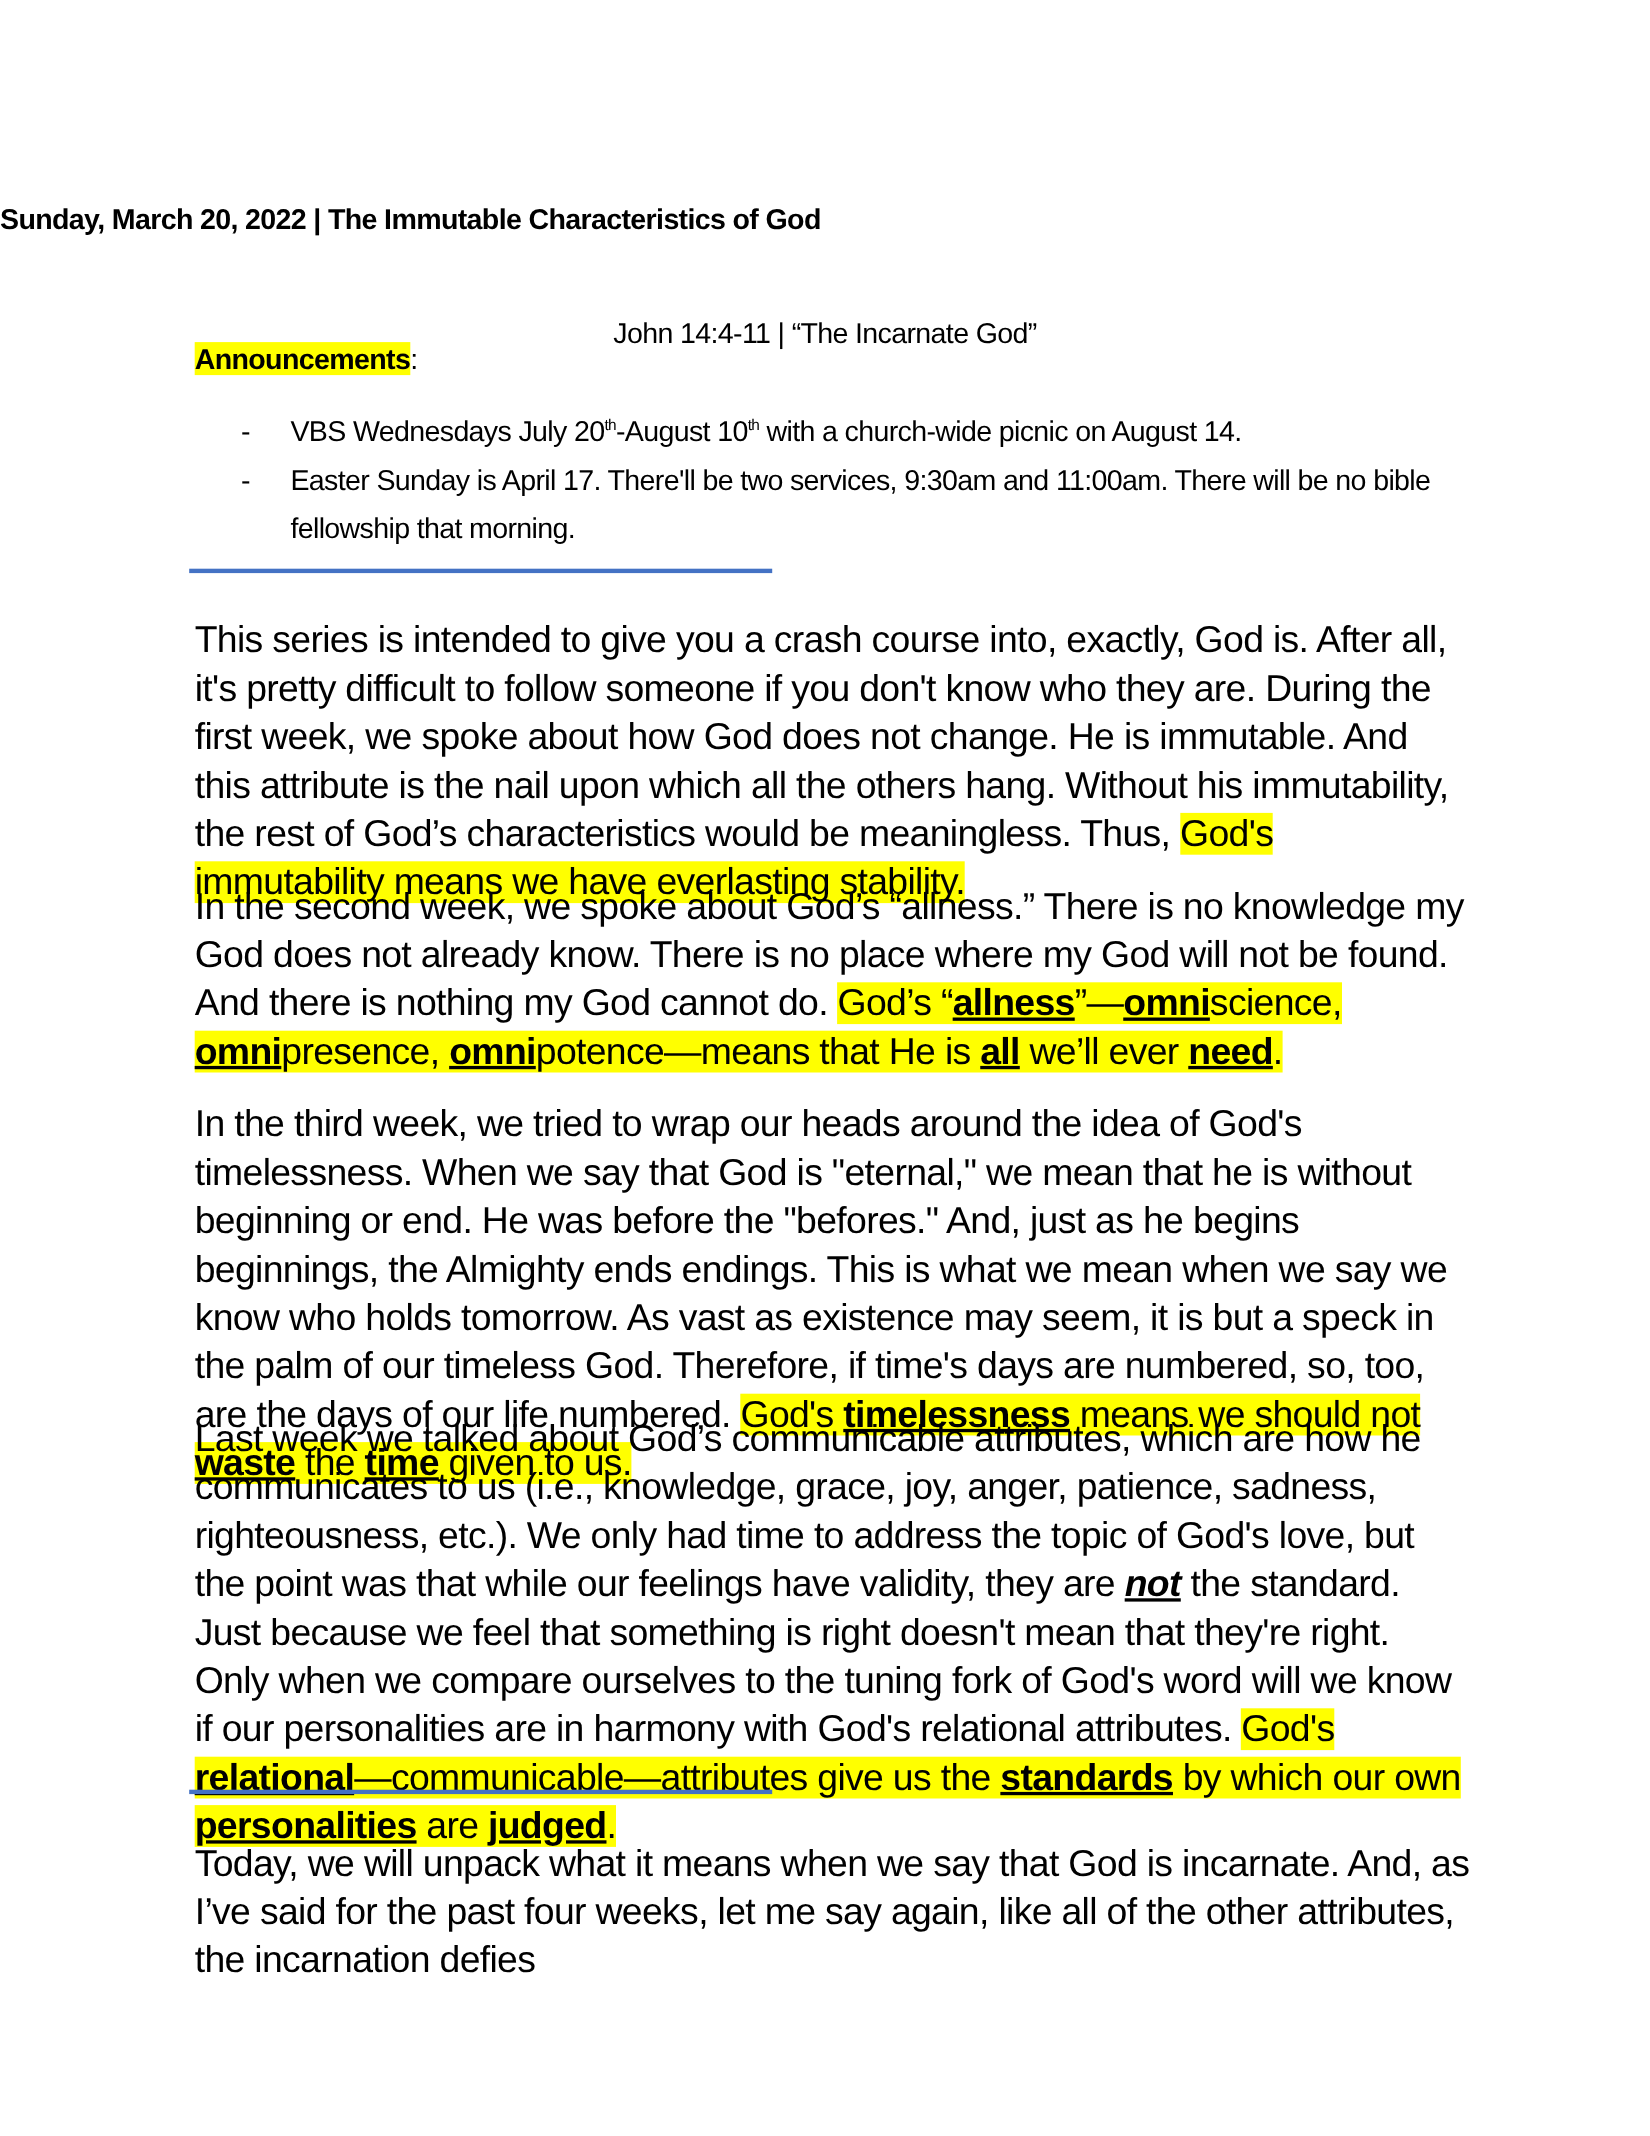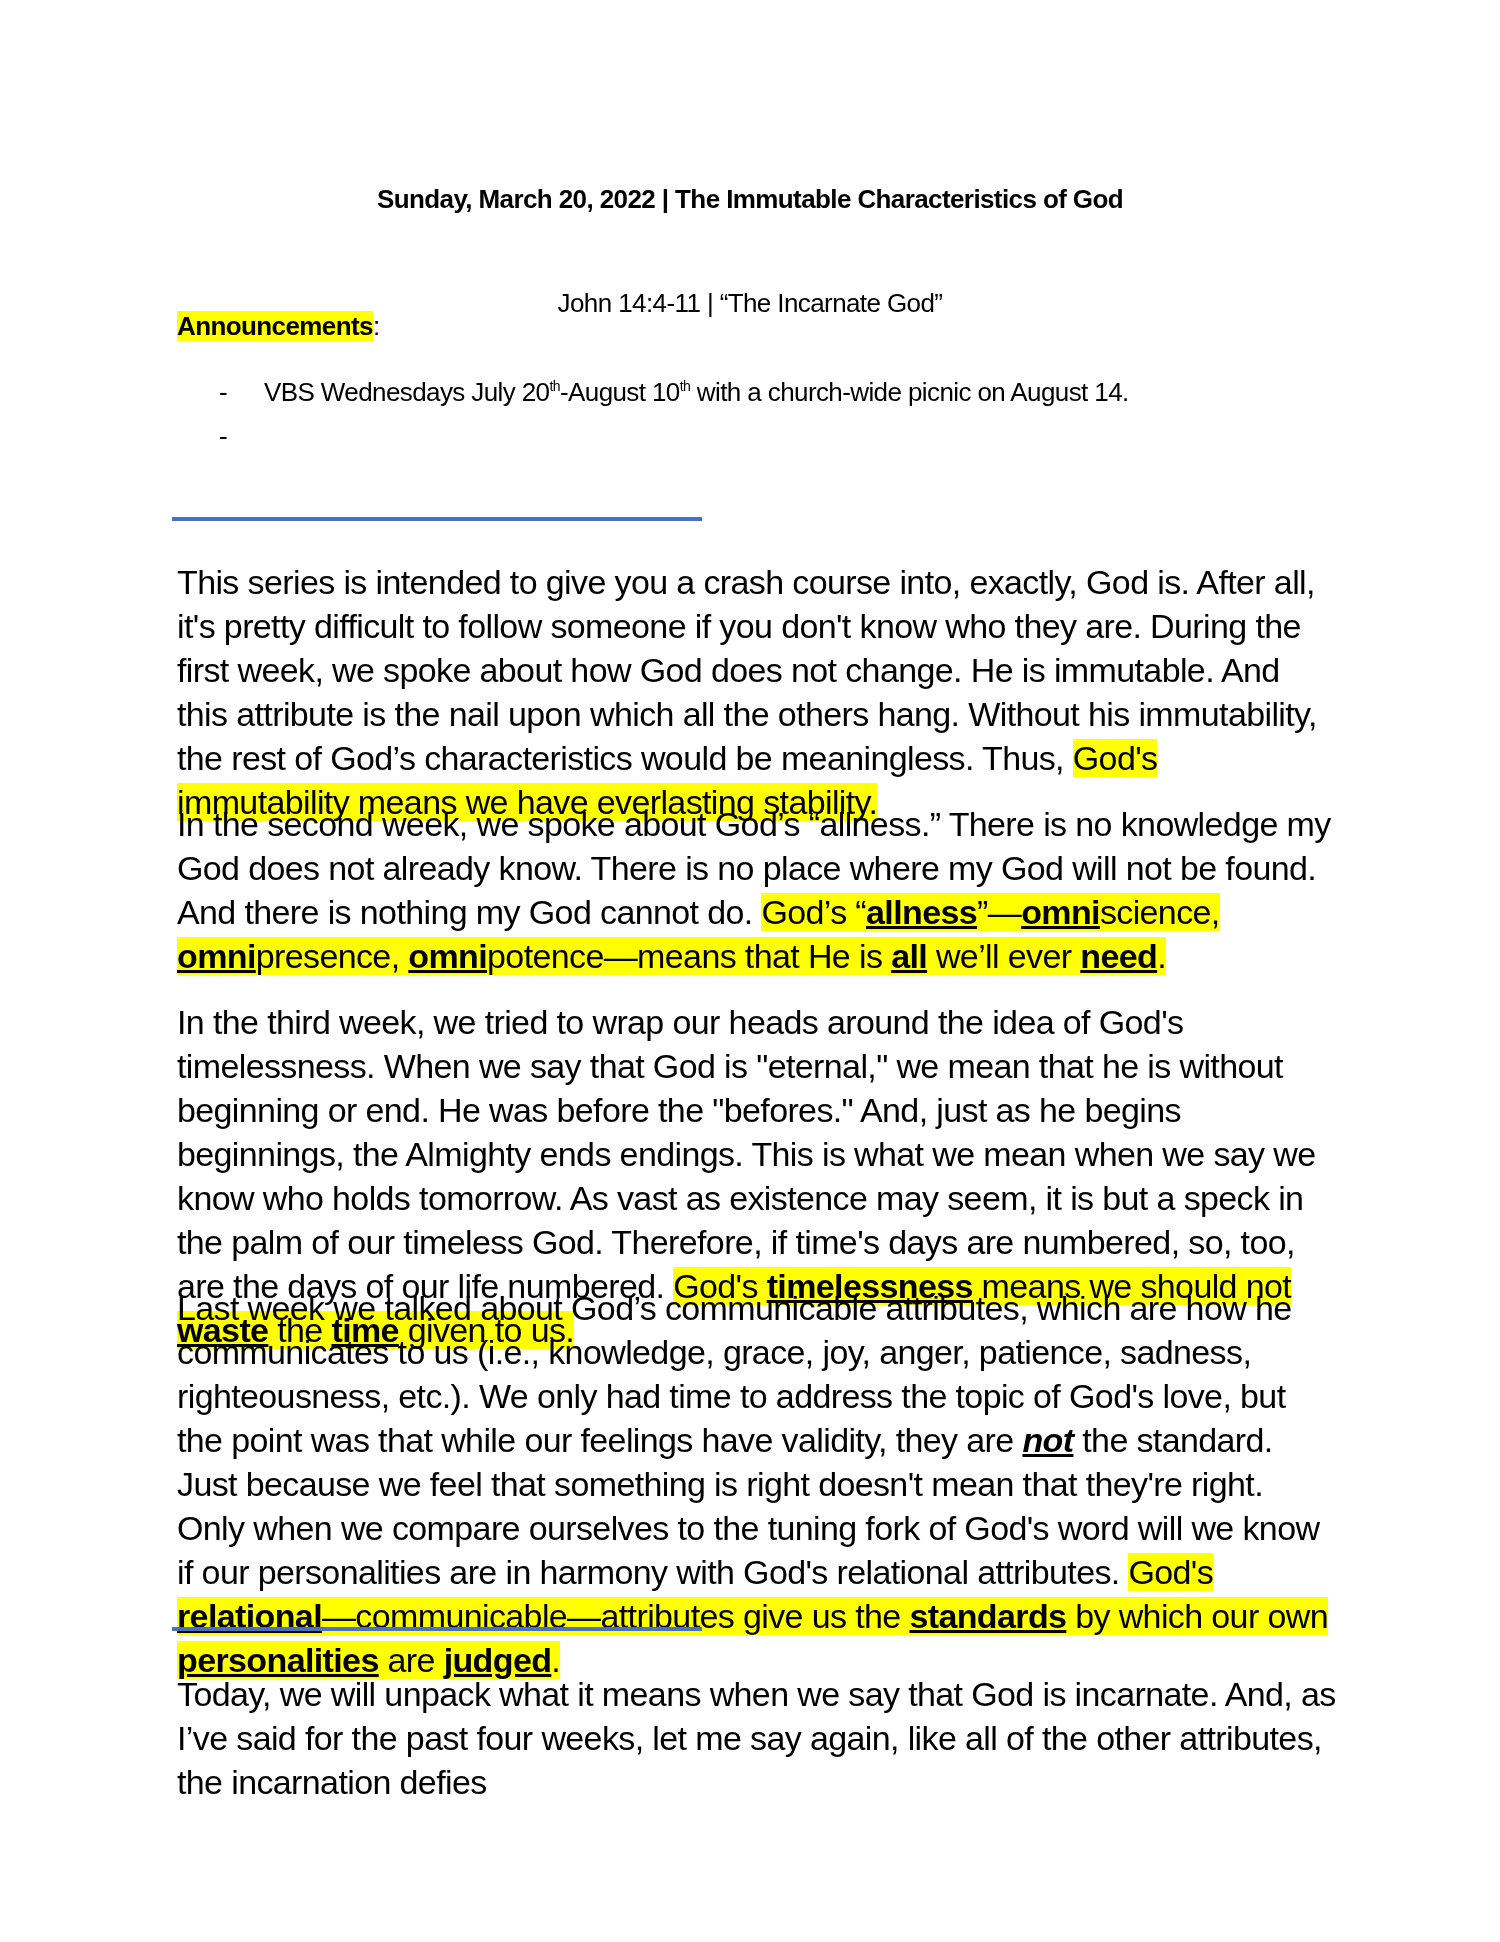--- a/index.html
+++ b/index.html
@@ -1,19 +1,19 @@
 <!DOCTYPE html>
 <html><head>
 <meta charset="utf-8">
 <style>
   html, body { margin: 0; padding: 0; background: #ffffff; }
   body { width: 1500px; height: 1942px; position: relative; overflow: hidden;
          font-family: "Liberation Sans", sans-serif; color: #000; }
   .page { position: absolute; left: 0; top: 0; width: 1500px; height: 1942px; }
-  .title { position: absolute; left: 0; width: 1500px; top: 184px; text-align: center;
+  .title { position: absolute; left: 0; width: 1500px; top: 184px; 
            font-weight: bold; font-size: 26px; letter-spacing: -0.6px; }
   .subtitle { position: absolute; left: 0; width: 1500px; top: 248px; text-align: center;
               font-size: 26px; letter-spacing: -0.6px; margin-top: 40px; }
   .hl { background: #ffff00; }
   .announce { position: absolute; left: 177px; top: 311px; font-size: 26px; letter-spacing: -0.6px; }
   .announce b { font-weight: bold; }
   ul.ann { position: absolute; left: 177px; top: 370px; width: 1150px; margin: 0; padding: 0; list-style: none;
            font-size: 26px; letter-spacing: -0.6px; line-height: 44px; }
   ul.ann li { position: relative; padding-left: 87px; }
   ul.ann li .dash { position: absolute; left: 42px; top: 0; }
@@ -34,20 +34,21 @@
 
   <div class="announce"><b class="hl">Announcements</b><span>:</span></div>
 
   <ul class="ann">
     <li>
       <span class="dash">-</span>
       <span>VBS Wednesdays July 20</span><sup>th</sup><span>-August 10</span><sup>th</sup><span> with a church-wide picnic on August 14.</span>
     </li>
     <li>
       <span class="dash">-</span>
+      <span>Easter Sunday is April 17.  There'll be two services, 9:30am and 11:00am.  There will be no bible fellowship that morning.</span>
     </li>
   </ul>
 
   <div class="rule" style="top:517px"></div>
 
   <p class="para" style="top:560px"><span>This series is intended to give you a crash course into, exactly, God is.  After all, it's pretty difficult to follow someone if you don't know who they are.  During the first week, we spoke about how God does not change.  He is immutable.  And this attribute is the nail upon which all the others hang.  Without his immutability, the rest of God’s characteristics would be meaningless.  Thus, </span><span class="hl">God's immutability means we have everlasting stability.</span></p>
 
   <p class="para" style="top:802px"><span>In the second week, we spoke about God’s “allness.” There is no knowledge my God does not already know.  There is no place where my God will not be found.  And there is nothing my God cannot do. </span><span class="hl"><span> God’s “</span><span class="u">allness</span><span>”—</span><span class="u">omni</span><span>science, </span><span class="u">omni</span><span>presence, </span><span class="u">omni</span><span>potence—means that He is </span><span class="u">all</span><span> we’ll ever </span><span class="u">need</span><span>.</span></span></p>
 
   <p class="para" style="top:1000px"><span>In the third week, we tried to wrap our heads around the idea of God's timelessness.  When we say that God is "eternal," we mean that he is without beginning or end.  He was before the "befores." And, just as he begins beginnings, the Almighty ends endings.  This is what we mean when we say we know who holds tomorrow.  As vast as existence may seem, it is but a speck in the palm of our timeless God.  Therefore, if time's days are numbered, so, too, are the days of our life numbered.  </span><span class="hl"><span>God's </span><span class="u">timelessness</span><span> means we should not </span><span class="u">waste</span><span> the </span><span class="u">time</span><span> given to us.</span></span></p>

